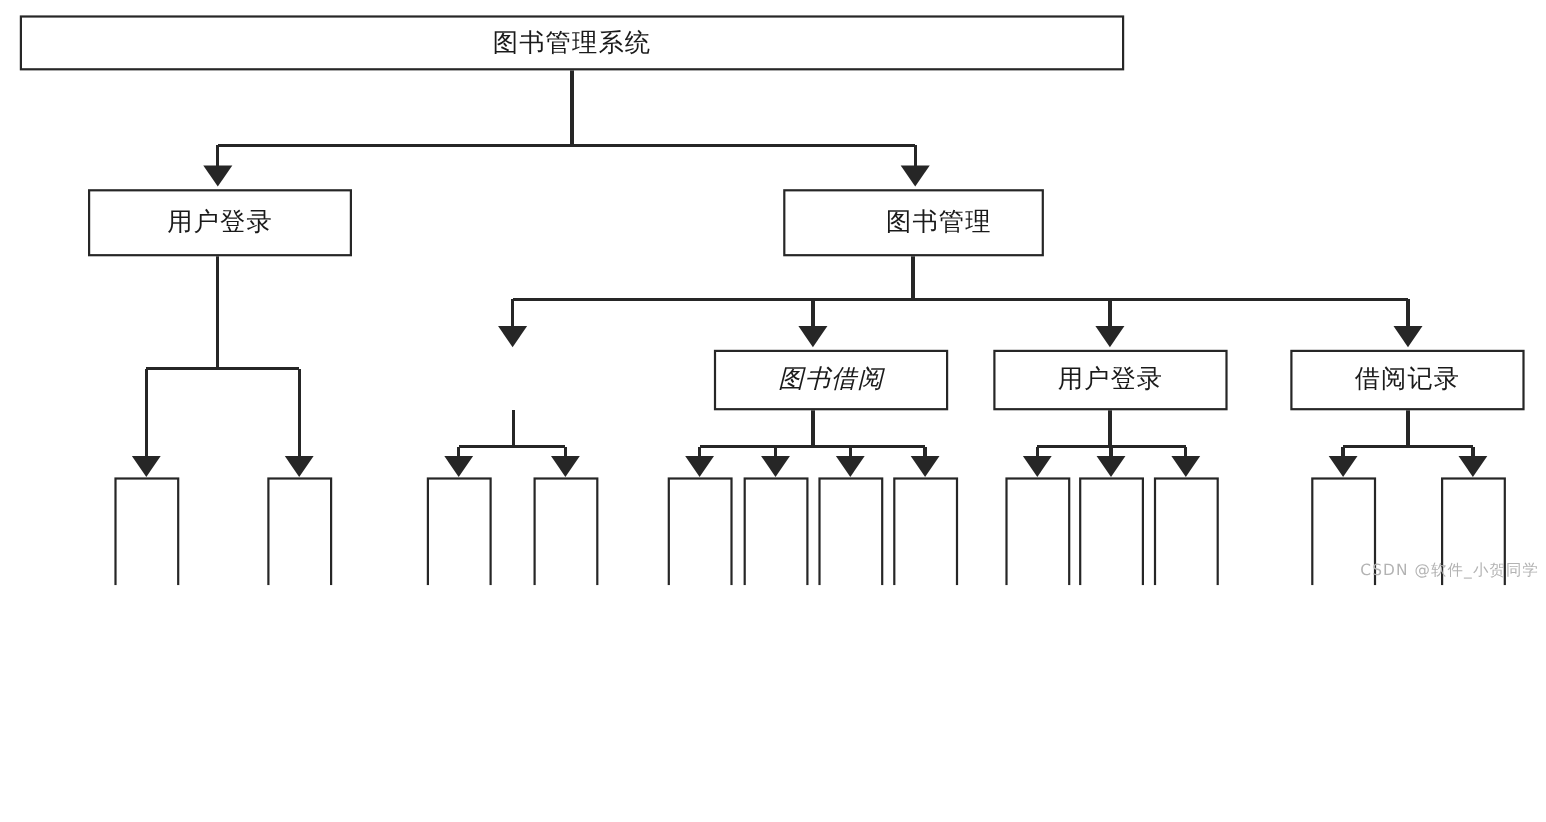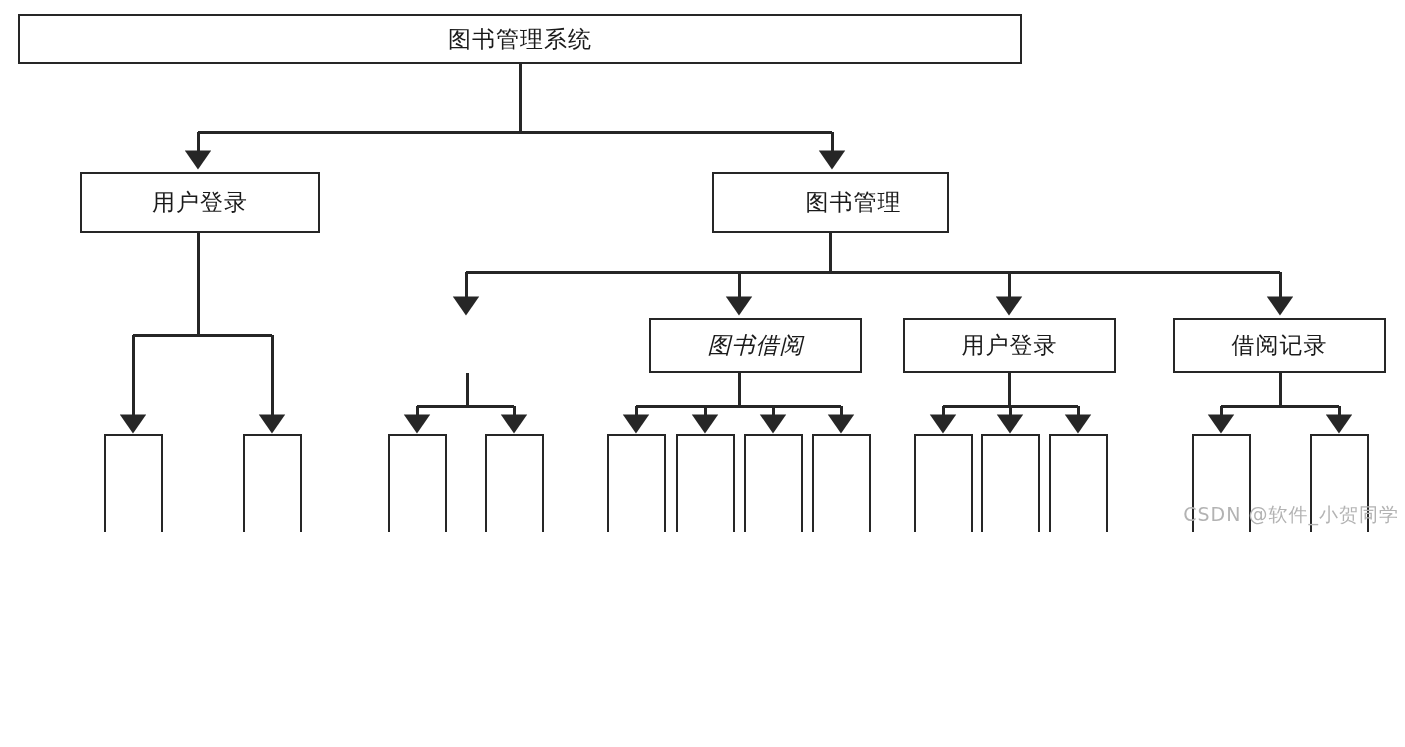--- a/index.html
+++ b/index.html
@@ -32,21 +32,21 @@
     line-height:1.12;
     letter-spacing:2px;
     white-space:nowrap;
   }
   .node.vert.tight .lbl{font-size:25px;line-height:1.02;letter-spacing:0px;}
 
   #watermark{
     position:absolute;
     right:6px;
     bottom:4px;
-    font-size:19px;
+    font-size:14px;
     color:#b3b3b3;
     letter-spacing:1px;
     white-space:nowrap;
     pointer-events:none;
   }
 </style>
 </head>
 <body>
 
 <div id="canvas">

